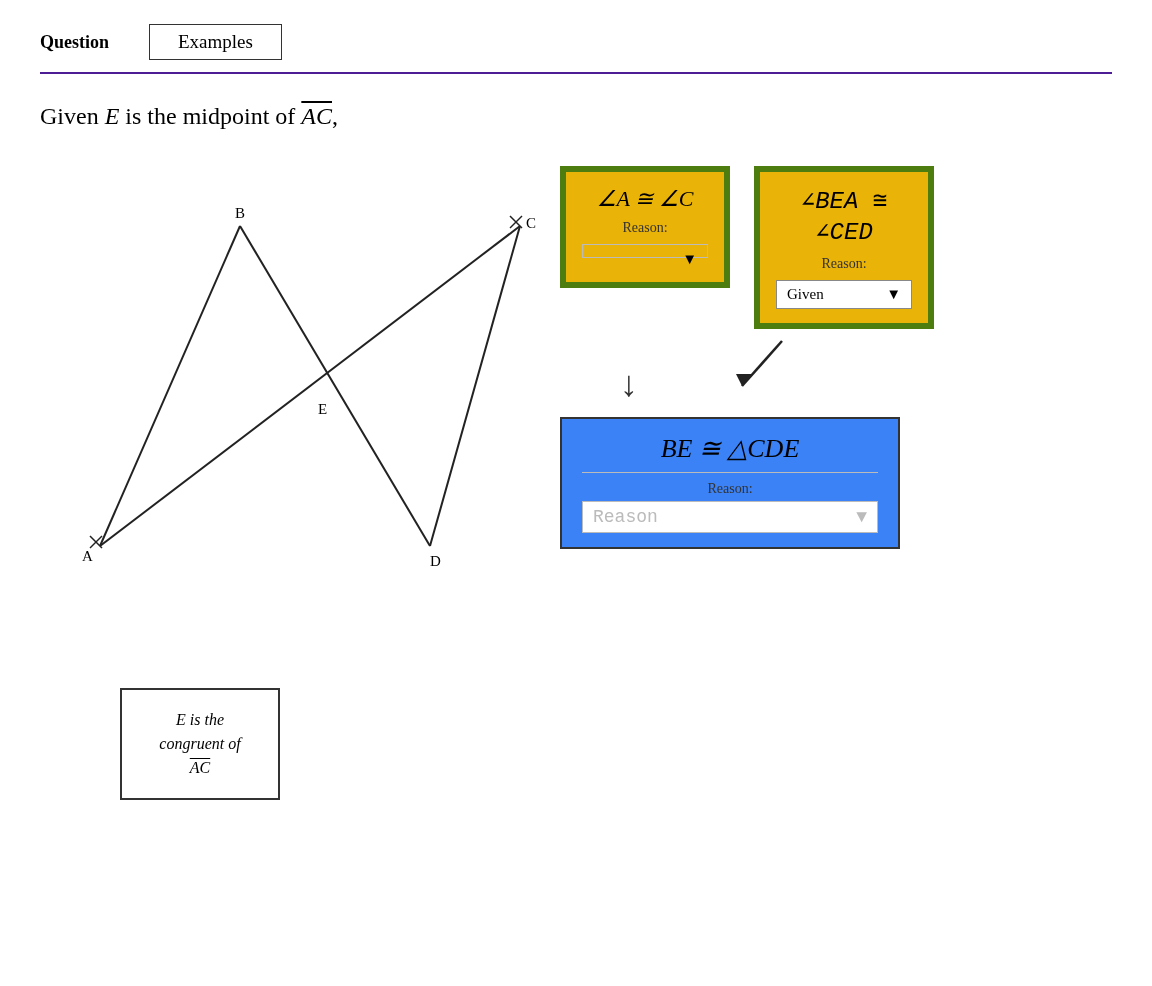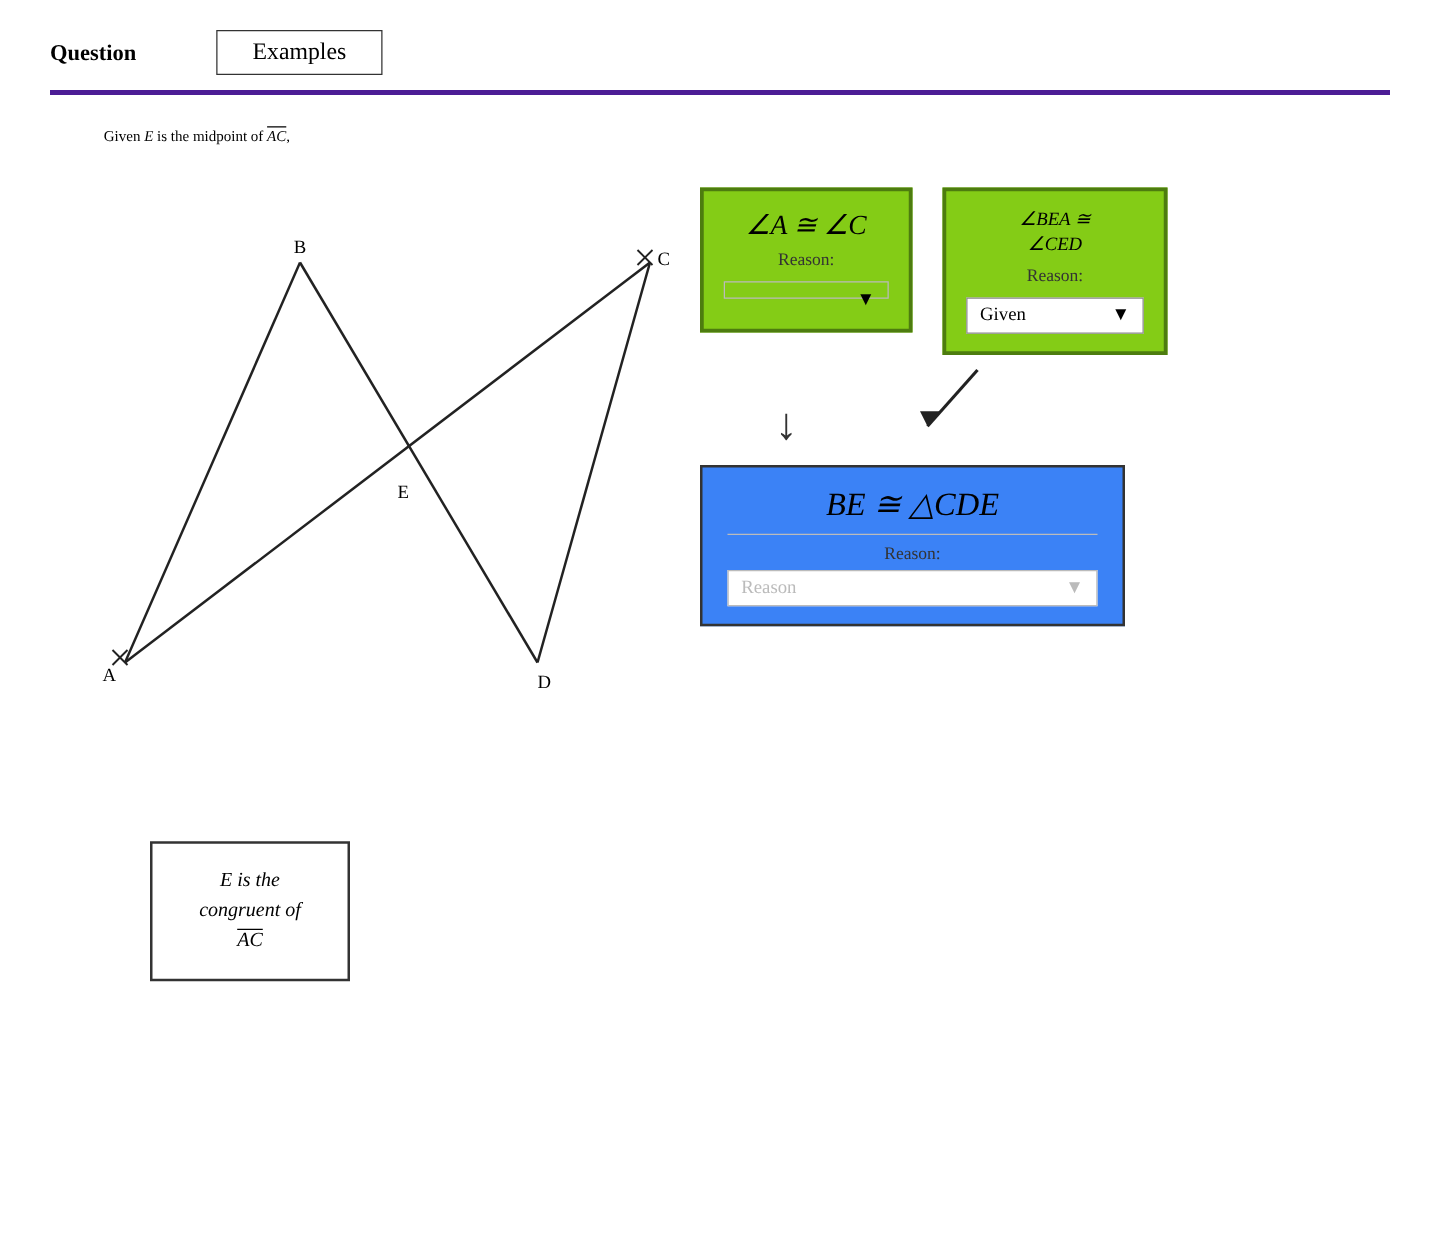--- a/index.html
+++ b/index.html
@@ -15,42 +15,41 @@
     .page {
       width: 1152px;
       min-height: 986px;
       background: #fff;
       padding: 24px 40px 40px 40px;
       position: relative;
     }
     .header {
       display: flex;
       align-items: center;
-      gap: 64px;
+      gap: 40px;
       margin-bottom: 24px;
-      border-bottom: 4px solid #4c1d95;
+      border-bottom: 2px solid #4c1d95;
       padding-bottom: 12px;
     }
     .header-question {
       font-weight: bold;
       font-size: 18px;
     }
     .header-examples-btn {
       border: 1.5px solid #333;
       background: #fff;
       padding: 6px 28px;
       font-size: 19px;
       cursor: pointer;
       font-family: Georgia, serif;
     }
     .problem-statement {
-      font-size: 12px;
+      font-size: 24px;
       margin-bottom: 32px;
       line-height: 1.5;
-      margin-left: 43px;
     }
     .overline {
       text-decoration: overline;
       font-style: italic;
     }
     .italic { font-style: italic; }
     .main-content {
       display: flex;
       flex-direction: row;
       gap: 0;
@@ -72,24 +71,24 @@
       gap: 0;
     }
     .proof-top-row {
       display: flex;
       flex-direction: row;
       gap: 24px;
       align-items: flex-start;
       margin-bottom: 0;
     }
     .proof-box {
-      border: 3px solid #4d7c0f;
+      border: 6px solid #4d7c0f;
       padding: 14px 16px;
       min-width: 170px;
-      background: #84cc16;
+      background: #eab308;
     }
     .proof-box-title {
       font-size: 22px;
       font-style: italic;
       text-align: center;
       margin-bottom: 8px;
     }
     .proof-box-reason-label {
       text-align: center;
       font-size: 14px;
@@ -105,22 +104,22 @@
       width: 100%;
       cursor: pointer;
       display: flex;
       justify-content: space-between;
       align-items: center;
       margin-top: 6px;
     }
     .proof-reason-dropdown {
       border: 1.5px solid #bbb;
       background: #fff;
-      font-size: 15px;
-      font-family: Liberation Serif, serif;
+      font-size: 18px;
+      font-family: Liberation Mono, monospace;
       padding: 5px 10px;
       width: 100%;
       cursor: pointer;
       display: flex;
       justify-content: space-between;
       align-items: center;
       margin-top: 4px;
       color: #bbb;
     }
     
@@ -245,21 +244,21 @@
         <div class="proof-box">
           <div class="proof-box-title">∠<span class="italic">A</span> ≅ ∠<span class="italic">C</span></div>
           <div class="proof-box-reason-label">Reason:</div>
 
           <div style="border:1.5px solid #bbb; padding:6px 10px; font-size:15px; margin-bottom:6px;">
             <span style="float:right;">▼</span>
           </div>
         </div>
 
         <div class="proof-box" style="min-width:180px;">
-          <div class="proof-box-title" style="font-size:15px; line-height:1.3;">
+          <div class="proof-box-title" style="font-size:24px; line-height:1.3;font-family:Liberation Mono, monospace;">
             ∠<span class="italic">BEA</span> ≅<br>∠<span class="italic">CED</span>
           </div>
           <div class="proof-box-reason-label">Reason:</div>
           <div class="proof-dropdown">
             <span>Given</span>
             <span>▼</span>
           </div>
         </div>
       </div>
 

